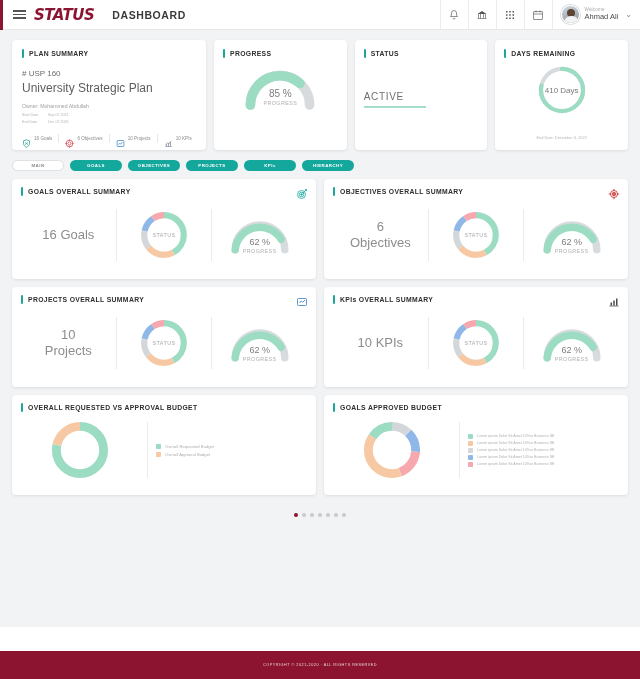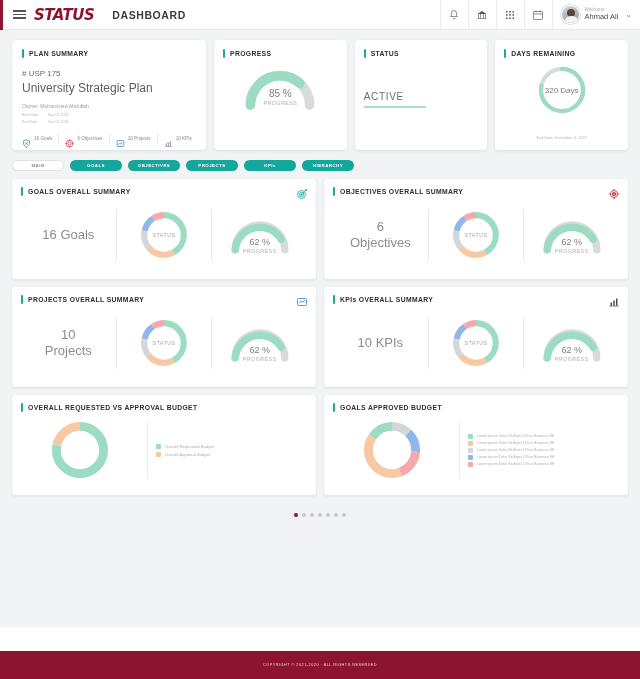--- a/index.html
+++ b/index.html
@@ -209,21 +209,21 @@
 
   <div class="body-area">
 
     <div class="row1">
 
       <div class="card plan-card">
         <div class="card-title">
           <span class="title-bar"></span>
           <span>PLAN SUMMARY</span>
         </div>
-        <div class="plan-id"># USP 175</div>
+        <div class="plan-id"># USP 160</div>
         <div class="plan-name">University Strategic Plan</div>
         <div class="plan-owner">Owner: Mohammed Abdullah</div>
         <div class="plan-dates">
           <div class="date-row">
             <span class="date-lbl">Start Date</span>
             <span>Sep 07 2021</span>
           </div>
           <div class="date-row">
             <span class="date-lbl">End Date</span>
             <span>Dec 07 2026</span>
@@ -305,21 +305,21 @@
       <div class="card small-card">
         <div class="card-title">
           <span class="title-bar"></span>
           <span>DAYS REMAINING</span>
         </div>
         <div class="ring-wrap">
           <svg viewBox="0 0 42 42" style="width:100%;height:100%;transform:rotate(-90deg)">
             <circle cx="21" cy="21" r="17" fill="none" stroke="#d8dbde" stroke-width="3.4"></circle>
             <circle cx="21" cy="21" r="17" fill="none" stroke="#9bdcc2" stroke-width="3.4" stroke-dasharray="83.3 23.5" stroke-linecap="round"></circle>
           </svg>
-          <div class="ring-label">320 Days</div>
+          <div class="ring-label">410 Days</div>
         </div>
         <div class="card-foot">End Date: December 6, 2022</div>
       </div>
     </div>
 
     <div class="tabs">
       <div class="tab active">MAIN</div>
       <div class="tab">GOALS</div>
       <div class="tab">OBJECTIVES</div>
       <div class="tab">PROJECTS</div>

